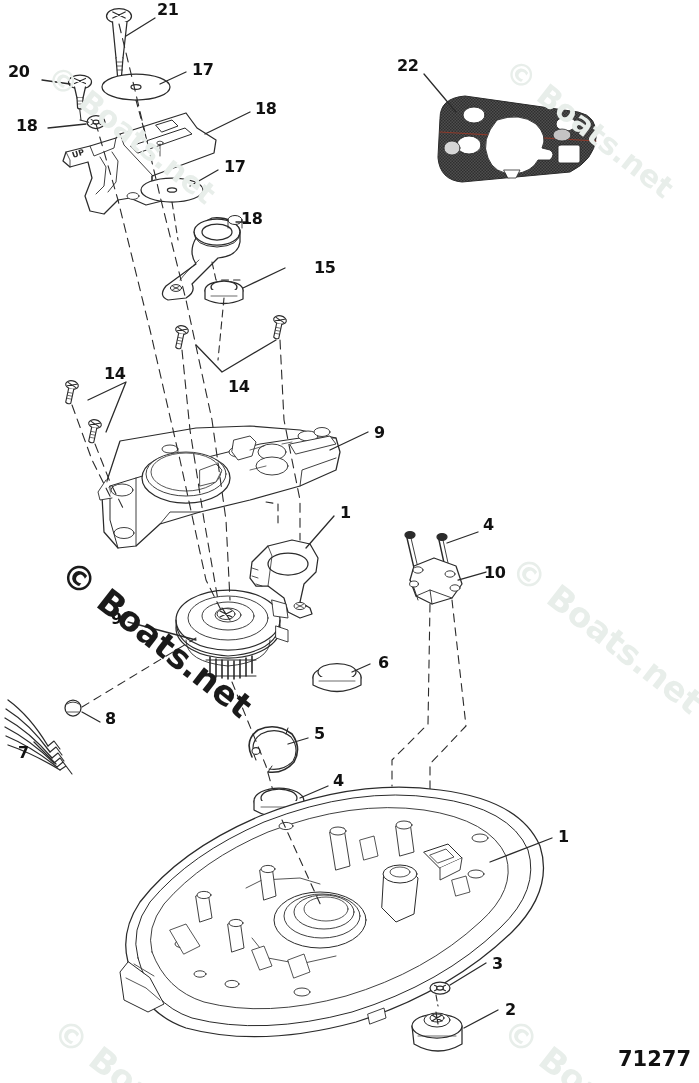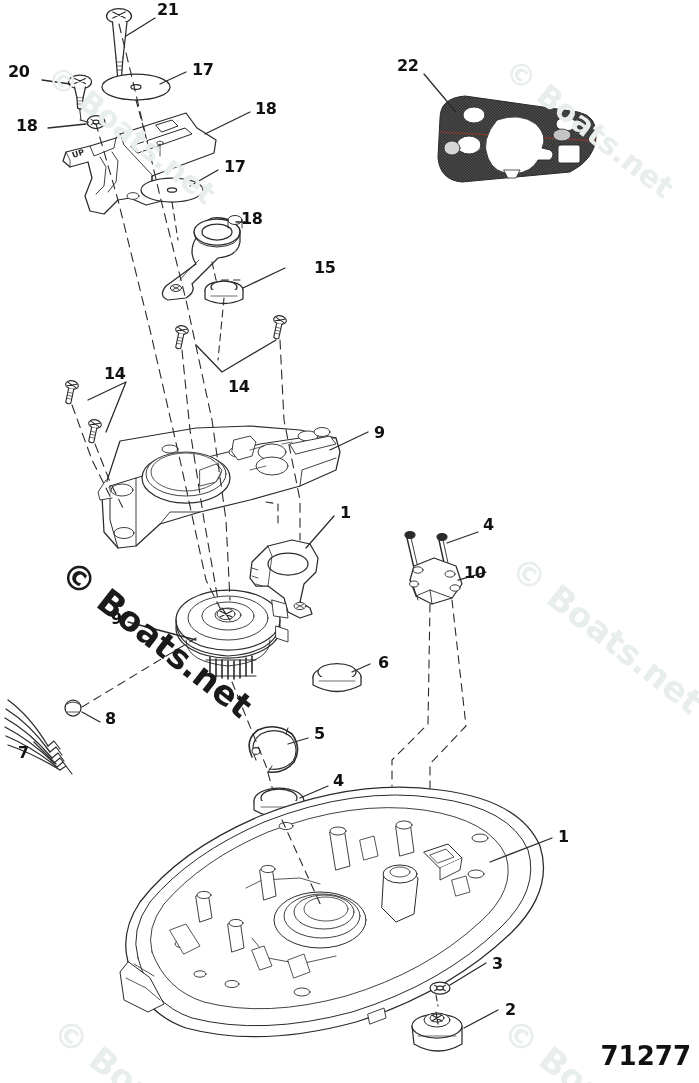--- a/index.html
+++ b/index.html
@@ -42,21 +42,21 @@
   }
   .wm-light{color:#e8eeea;}
   .wm-dark{color:#1a1a1a;}
 
   .diagid{
     position:absolute;
     right:8px;
     bottom:12px;
     font-family:"DejaVu Sans", sans-serif;
     font-weight:bold;
-    font-size:26px;
+    font-size:21px;
     color:#111111;
     letter-spacing:0px;
   }
 </style>
 </head>
 <body>
 
 <div id="stage">
 
   <svg id="svgroot" viewBox="0 0 699 1083" xmlns="http://www.w3.org/2000/svg">
@@ -526,21 +526,21 @@
   <div class="callout" style="left:192px;top:62px;">17</div>
   <div class="callout" style="left:255px;top:101px;text-align:right;">18</div>
   <div class="callout" style="left:224px;top:159px;">17</div>
   <div class="callout" style="left:241px;top:211px;">18</div>
   <div class="callout" style="left:290px;top:260px;margin-left:24px;">15</div>
   <div class="callout" style="left:104px;top:366px;">14</div>
   <div class="callout" style="left:228px;top:379px;">14</div>
   <div class="callout" style="left:374px;top:425px;">9</div>
   <div class="callout" style="left:340px;top:505px;">1</div>
   <div class="callout" style="left:483px;top:517px;">4</div>
-  <div class="callout" style="left:464px;top:565px;">10</div>
+  <div class="callout" style="left:484px;top:565px;">10</div>
   <div class="callout" style="left:111px;top:611px;">9</div>
   <div class="callout" style="left:105px;top:711px;">8</div>
   <div class="callout" style="left:18px;top:745px;">7</div>
   <div class="callout" style="left:378px;top:655px;">6</div>
   <div class="callout" style="left:314px;top:726px;">5</div>
   <div class="callout" style="left:333px;top:773px;">4</div>
   <div class="callout" style="left:558px;top:829px;">1</div>
   <div class="callout" style="left:492px;top:956px;">3</div>
   <div class="callout" style="left:505px;top:1002px;">2</div>
   <div class="callout" style="left:397px;top:58px;">22</div>

